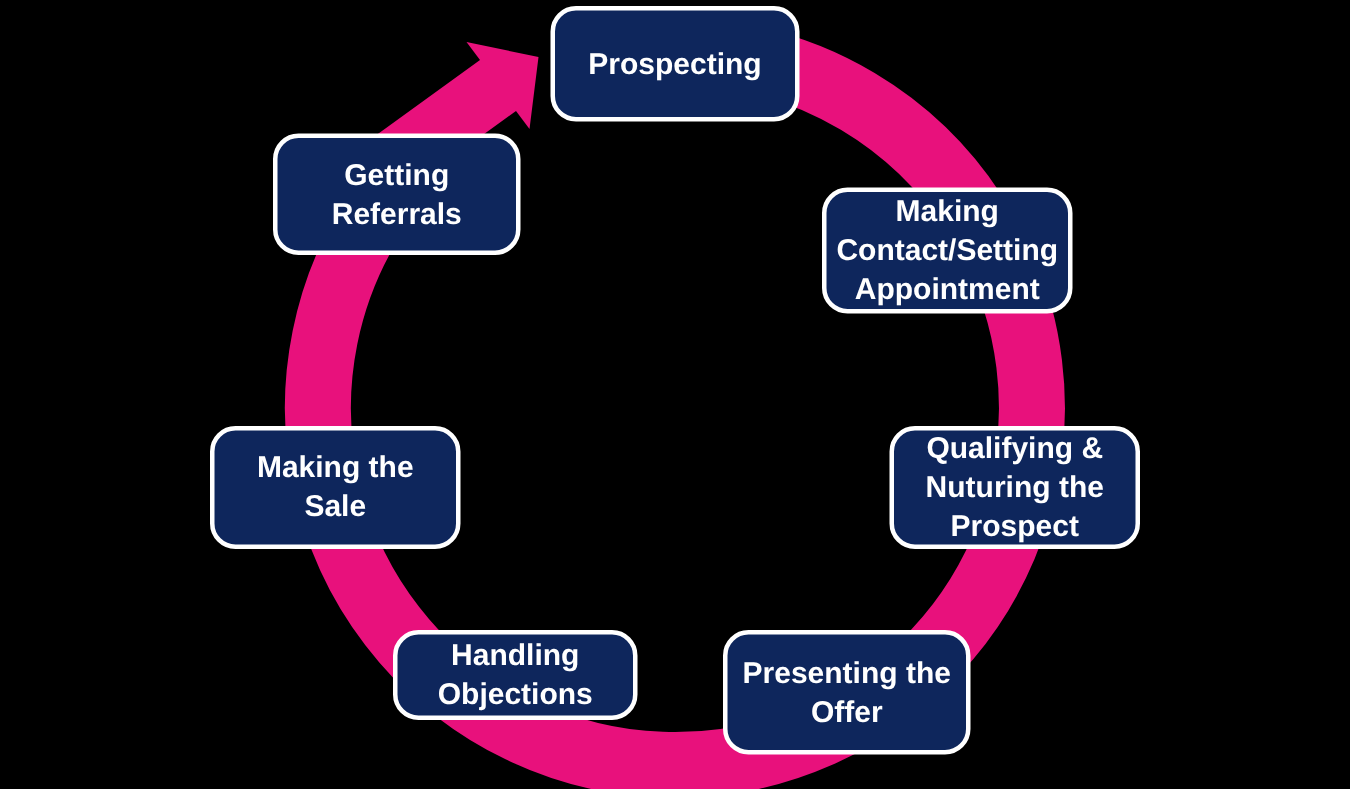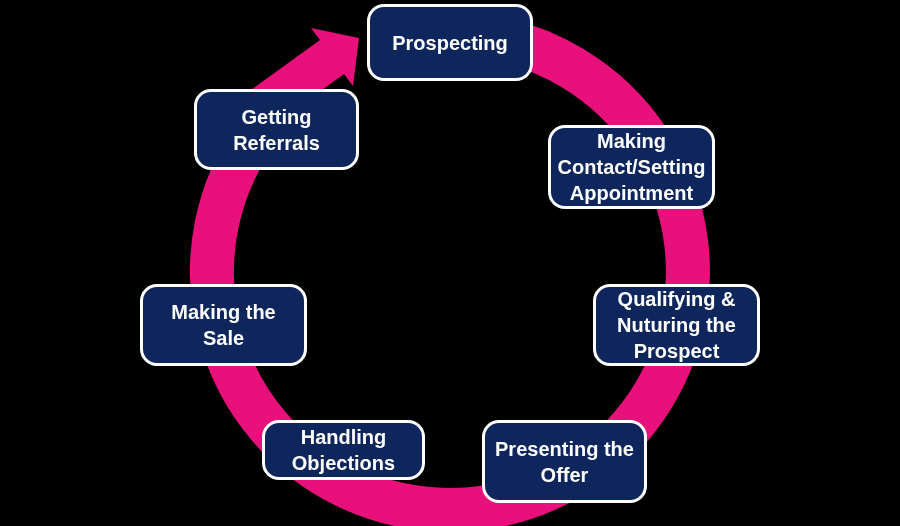--- a/index.html
+++ b/index.html
@@ -52,21 +52,21 @@
     font-size:20px;
     line-height:26px;
     white-space:pre-line;
   }
   .step-0{left:367px;top:4px;width:166px;height:77px;}
   .step-1{left:548px;top:89px;width:167px;height:84px;margin-top:36px;}
   .step-2{left:593px;top:284px;width:167px;height:82px;}
   .step-3{left:482px;top:420px;width:165px;height:83px;}
   .step-4{left:262px;top:420px;width:163px;height:60px;}
   .step-5{left:140px;top:284px;width:167px;height:82px;}
-  .step-6{left:194px;top:89px;width:165px;height:81px;text-align:center;}
+  .step-6{left:182px;top:89px;width:165px;height:81px;text-align:center;}
 </style>
 </head>
 <body>
 
 <div class="canvas">
 
   <svg class="cycle-svg" width="900" height="526" viewBox="0 0 900 526">
     <path class="ring" d="M 479.8 35.9 A 238 238 0 1 1 255 135.5"></path>
     <polygon class="arrowhead" points="233,103 320,40 311,28 359,38 353,86 344,74 257,137"></polygon>
   </svg>

